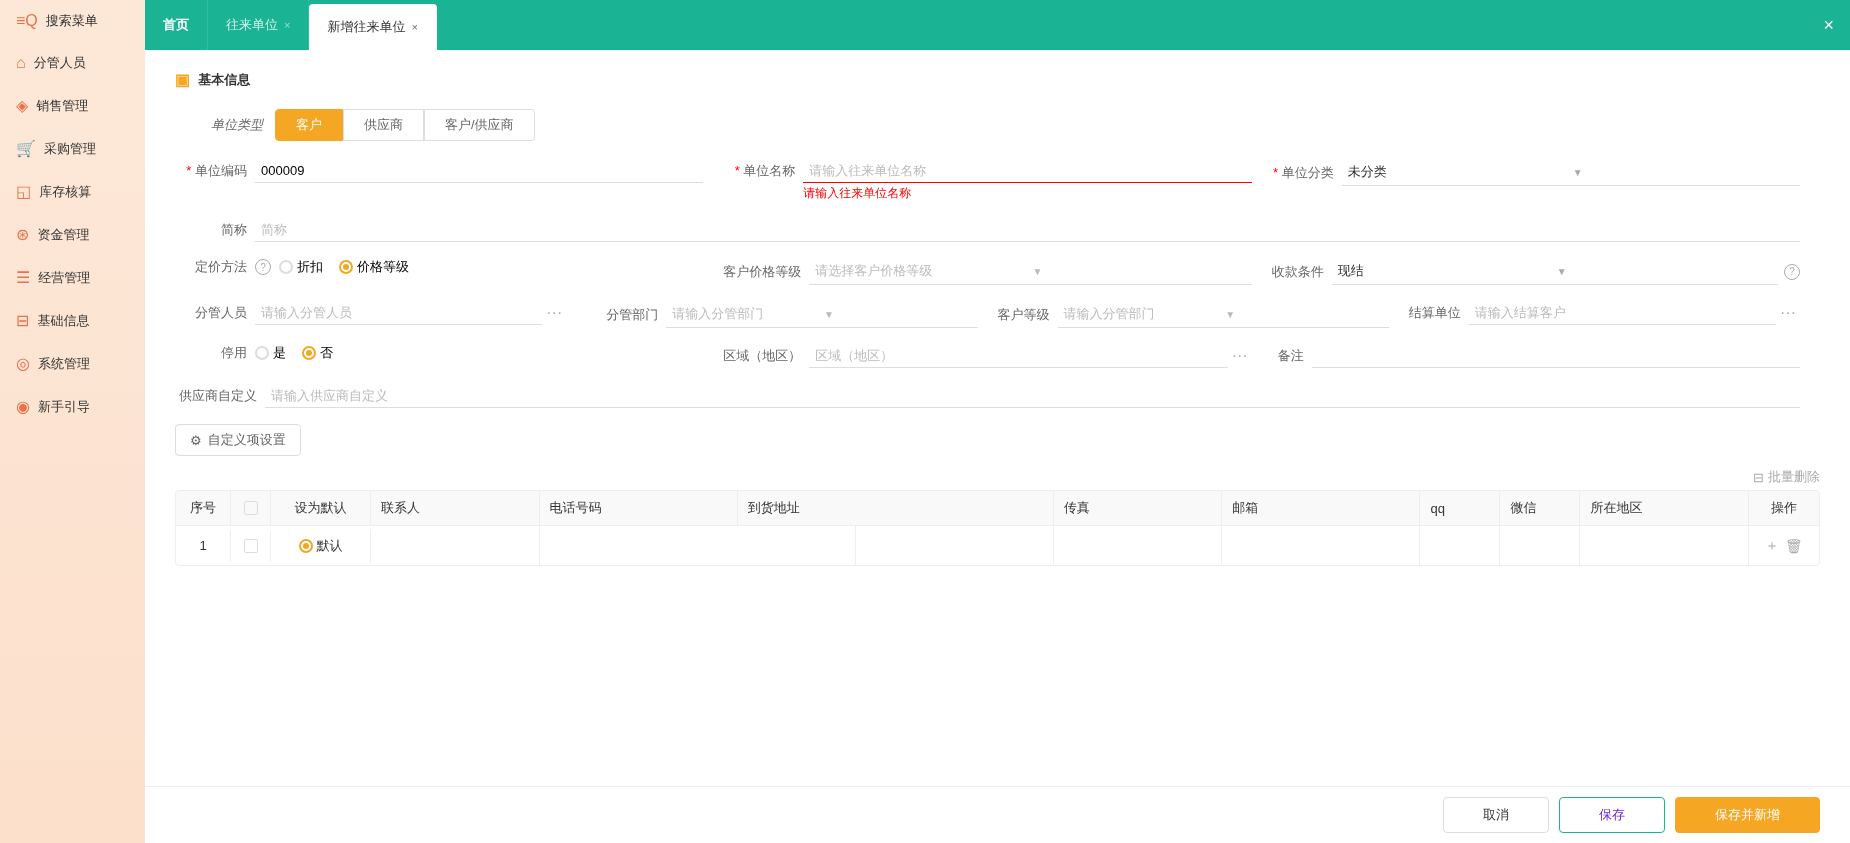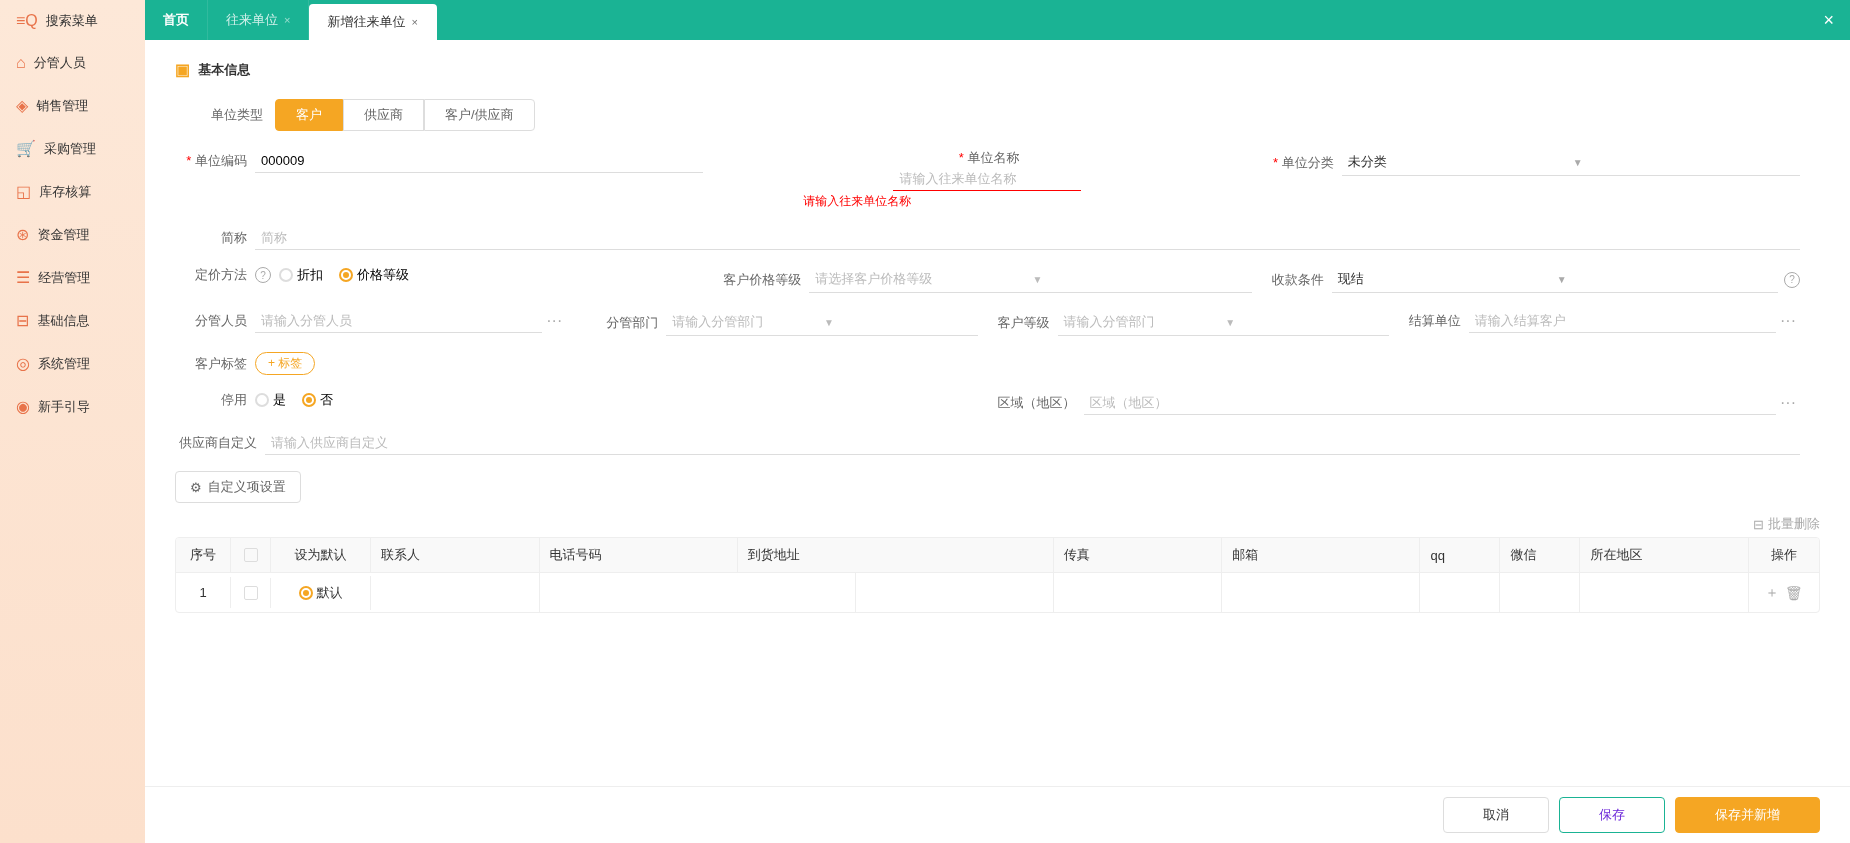--- a/index.html
+++ b/index.html
@@ -31,21 +31,21 @@
       flex-direction: column;
       overflow: hidden;
     }
 
     
     .tab-bar {
       background: #1ab394;
       display: flex;
       align-items: center;
       padding: 0;
-      height: 40px;
+      height: 50px;
       position: relative;
     }
     .tab {
       display: flex;
       align-items: center;
       padding: 0 18px;
       height: 100%;
       cursor: pointer;
       color: rgba(255,255,255,0.8);
       font-size: 13px;
@@ -94,20 +94,21 @@
       display: flex;
       align-items: center;
       margin-bottom: 18px;
       gap: 0;
     }
     .unit-type-label {
       width: 100px;
       text-align: right;
       padding-right: 12px;
       color: #666;
+      font-style: italic;
     }
     .btn-type {
       padding: 6px 20px;
       border: 1px solid #ddd;
       background: white;
       cursor: pointer;
       font-size: 13px;
       color: #666;
     }
     .btn-type.active {
@@ -381,21 +382,21 @@
       <button class="btn-type">供应商</button>
       <button class="btn-type">客户/供应商</button>
     </div>
 
     <div class="form-row">
       <div class="form-group">
         <span class="form-label required">单位编码</span>
         <input class="form-input" type="text" value="000009" style="">
       </div>
       <div class="form-group" style="flex-direction: column; align-items: flex-start;">
-        <div style="display:flex; align-items:center; width:100%;flex-direction:column;">
+        <div style="display:flex; align-items:center; width:100%;">
           <span class="form-label required">单位名称</span>
           <input class="form-input error" type="text" placeholder="请输入往来单位名称" style="">
         </div>
         <span class="error-msg">请输入往来单位名称</span>
       </div>
       <div class="form-group">
         <span class="form-label required" style="min-width:70px;">单位分类</span>
         <div class="form-select">
           <span>未分类</span>
           <span class="chevron">▼</span>
@@ -464,26 +465,20 @@
           <span class="chevron">▼</span>
         </div>
       </div>
       <div class="form-group">
         <span class="form-label" style="min-width:60px;">结算单位</span>
         <input class="form-input" type="text" placeholder="请输入结算客户" style="">
         <span class="dots-btn">···</span>
       </div>
     </div>
 
-    <div class="form-row">
-      <div class="form-group">
-        <span class="form-label">客户标签</span>
-        <button class="tag-btn">+ 标签</button>
-      </div>
-    </div>
 
     <div class="form-row">
       <div class="form-group">
         <span class="form-label">停用</span>
         <div class="radio-group">
           <div class="radio-item">
             <div class="radio-circle"></div>
             <span>是</span>
           </div>
           <div class="radio-item">
@@ -491,20 +486,24 @@
               <div class="radio-dot"></div>
             </div>
             <span>否</span>
           </div>
         </div>
       </div>
       <div class="form-group">
         <span class="form-label">区域（地区）</span>
         <input class="form-input" type="text" placeholder="区域（地区）" style="">
         <span class="dots-btn">···</span>
+      </div>
+      <div class="form-group">
+        <span class="form-label" style="min-width:40px;">备注</span>
+        <input class="form-input" type="text" style="flex: 2 1 0%;">
       </div>
     </div>
 
     <div class="form-row">
       <div class="form-group">
         <span class="form-label" style="min-width:90px;">供应商自定义</span>
         <input class="form-input" type="text" placeholder="请输入供应商自定义" style="">
       </div>
     </div>
 

